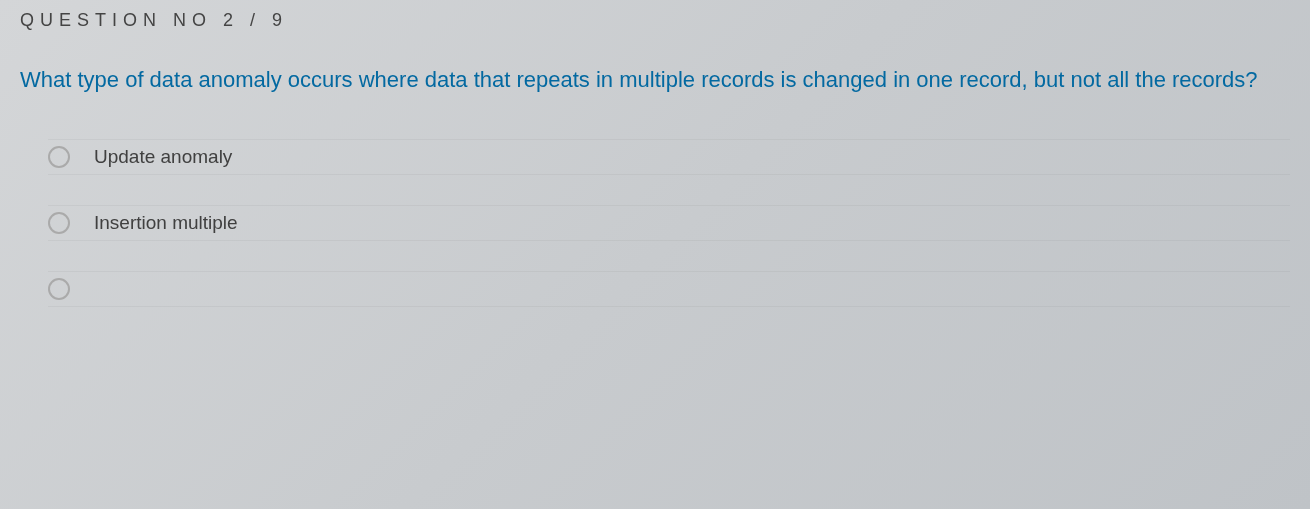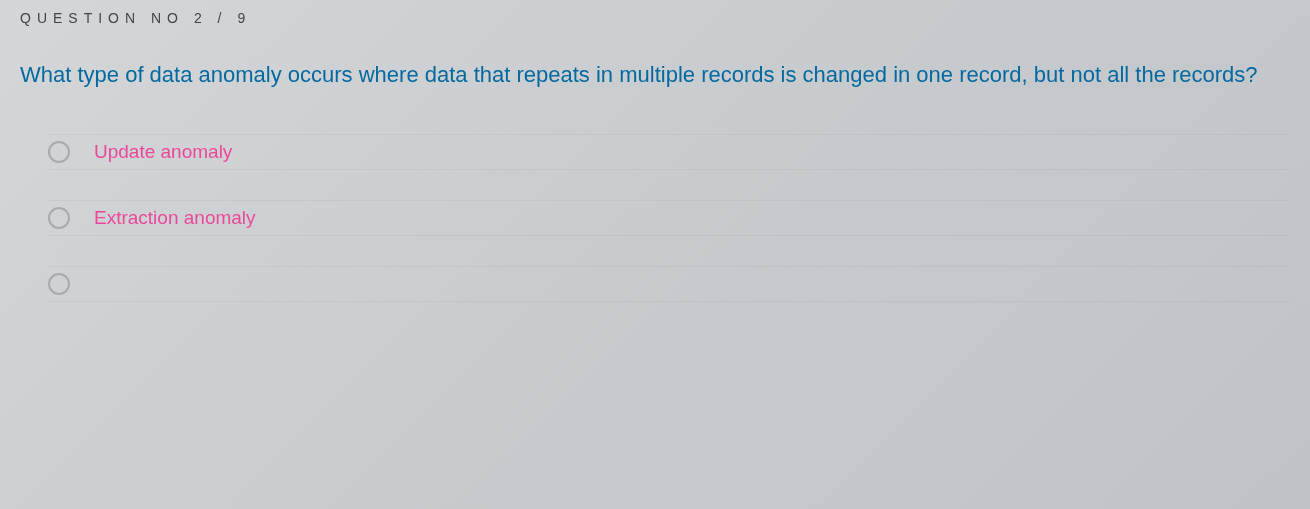--- a/index.html
+++ b/index.html
@@ -11,21 +11,21 @@
       width: 1310px;
       height: 509px;
       background: linear-gradient(135deg, #d4d6d8 0%, #c8cbce 50%, #bfc3c7 100%);
       font-family: Arial, Helvetica, sans-serif;
       color: #2a2a2a;
       padding: 10px 20px;
       position: relative;
       overflow: hidden;
     }
     .question-header {
-      font-size: 14px;
+      font-size: 18px;
       letter-spacing: 6px;
       color: #444;
       margin-bottom: 28px;
       font-weight: 400;
     }
     .question-text {
       font-size: 22px;
       line-height: 1.9;
       color: #0369a1;
       margin-bottom: 38px;
@@ -49,21 +49,21 @@
     .radio-circle {
       width: 22px;
       height: 22px;
       border: 2px solid #aaa;
       border-radius: 50%;
       flex-shrink: 0;
       background: transparent;
     }
     .option-label {
       font-size: 19px;
-      color: #ec4899;
+      color: #404040;
       font-weight: 400;
     }
   </style>
 </head>
 <body>
 
 <div class="question-header">
   <span>QUESTION NO</span>
   <span>2</span>
   <span>/</span>
@@ -72,18 +72,18 @@
 
 <div class="question-text">What type of data anomaly occurs where data that repeats in multiple records is changed in one record, but not all the records?</div>
 
 <div class="options">
   <div class="option">
     <span class="radio-circle"></span>
     <span class="option-label">Update anomaly</span>
   </div>
   <div class="option">
     <span class="radio-circle"></span>
-    <span class="option-label">Extraction anomaly</span>
+    <span class="option-label">Insertion multiple</span>
   </div>
   <div class="option">
     <span class="radio-circle"></span>
   </div>
 </div>
 
 </body></html>

